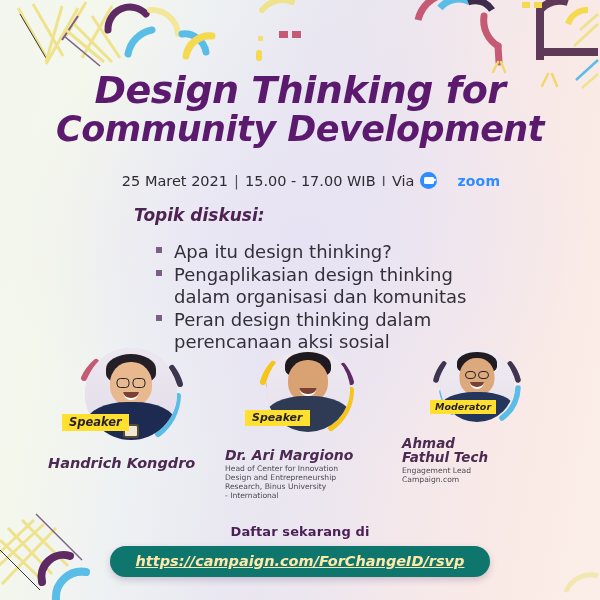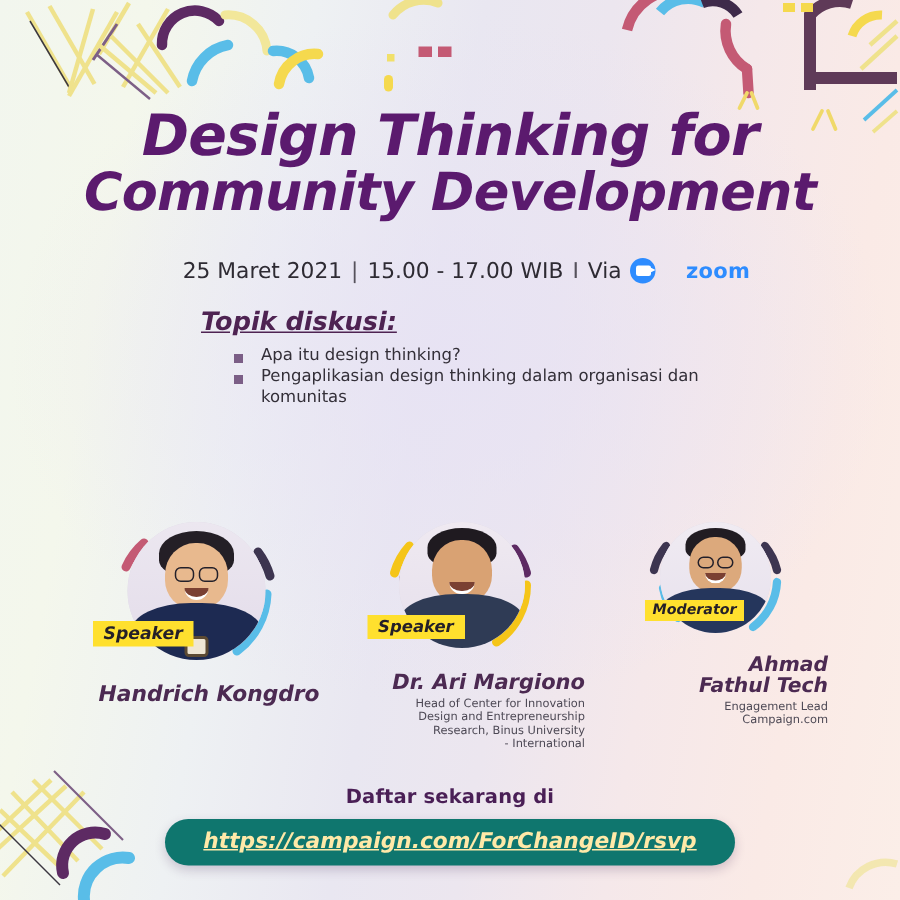--- a/index.html
+++ b/index.html
@@ -62,39 +62,39 @@
     border-top:2.5px solid transparent; border-bottom:2.5px solid transparent;
     border-left:4px solid #fff;
   }
   .zoom-word { color:#2d8cff; font-size:14px; font-weight:bold; letter-spacing:0.2px; }
 
   
   .topics { position:absolute; left:134px; top:205px; width:380px; }
   .topics h2 {
     font-family:"DejaVu Sans", sans-serif;
     font-weight:bold; font-style:italic;
-    font-size:17px; color:#4e2352; margin-bottom:5px;text-decoration:underline;
+    font-size:17px; color:#4e2352; margin-bottom:16px;
   }
   .topics ul { list-style:none; margin-left:22px; }
   .topics li {
     position:relative; padding-left:18px; margin-bottom:1px;
-    font-size:11px; line-height:1.22; color:#332f38;
+    font-size:18px; line-height:1.22; color:#332f38;
     font-family:"DejaVu Sans", sans-serif;
   }
   .topics li .bullet {
     position:absolute; left:0; top:6px;
     width:6px; height:6px; background:#7b5e86;
   }
 
   
   .speakers {
     position:absolute; left:0; right:0; top:338px;
     display:flex; justify-content:center; align-items:flex-start; gap:12px;
   }
-  .person { width:165px; text-align:right; position:relative; }
+  .person { width:165px; text-align:left; position:relative; }
   .person.p3 { width:150px; }
 
   .photo-wrap { position:relative; height:112px; display:flex; justify-content:center; }
   .person.p2 .photo-wrap { height:104px; }
   .person.p3 .photo-wrap { height:92px; }
 
   .photo {
     position:relative; width:92px; height:92px; border-radius:50%;
     overflow:hidden; margin-top:10px;
     background:#dcd8e4;
@@ -261,20 +261,24 @@
   <div class="topics">
     <h2>Topik diskusi:</h2>
     <ul>
       <li>
         <span class="bullet"></span>
         <span>Apa itu design thinking?</span>
       </li>
       <li>
         <span class="bullet"></span>
         <span>Pengaplikasian design thinking dalam organisasi dan komunitas</span>
+      </li>
+      <li>
+        <span class="bullet"></span>
+        <span>Peran design thinking dalam perencanaan aksi sosial</span>
       </li>
     </ul>
   </div>
 
   <div class="speakers">
 
     <div class="person p1">
       <div class="photo-wrap">
         <svg class="arc" viewBox="0 0 165 112">
           <path d="M36 40 A46 46 0 0 1 48 24" stroke="#c45a74" stroke-width="6" fill="none" stroke-linecap="round"></path>

